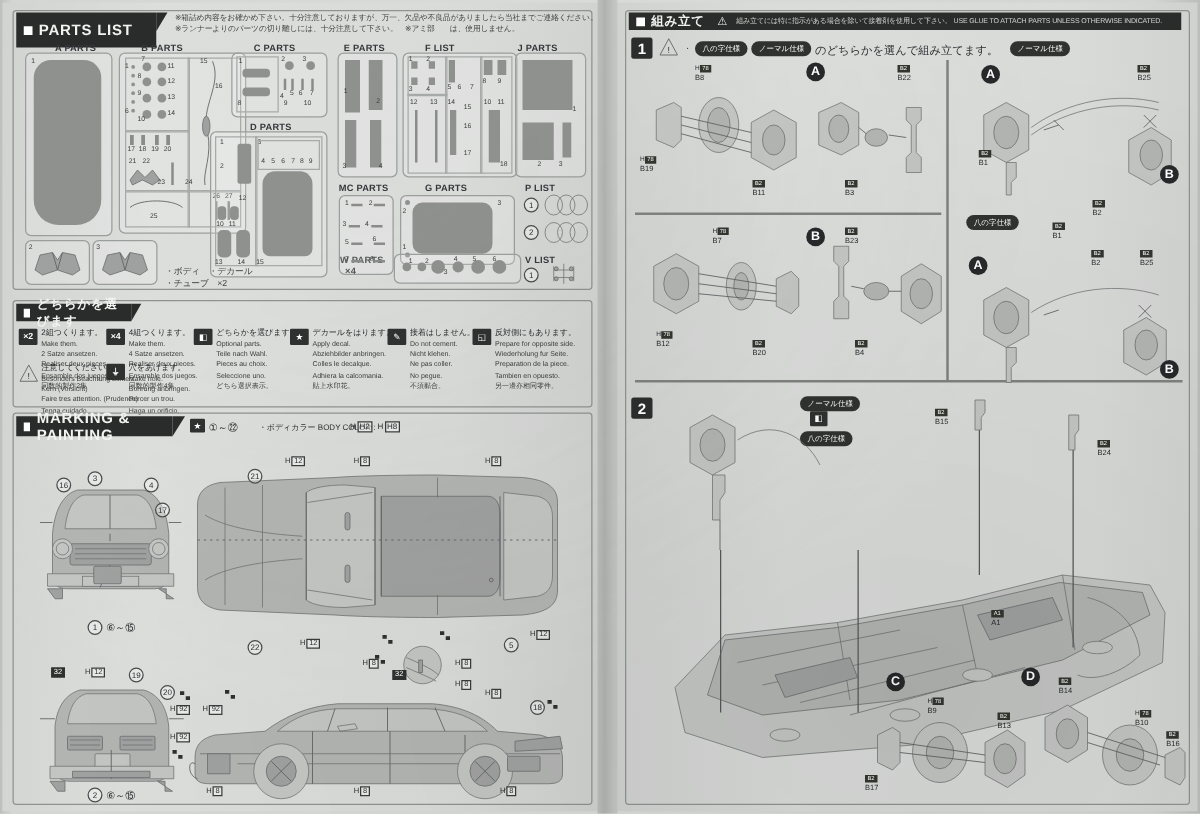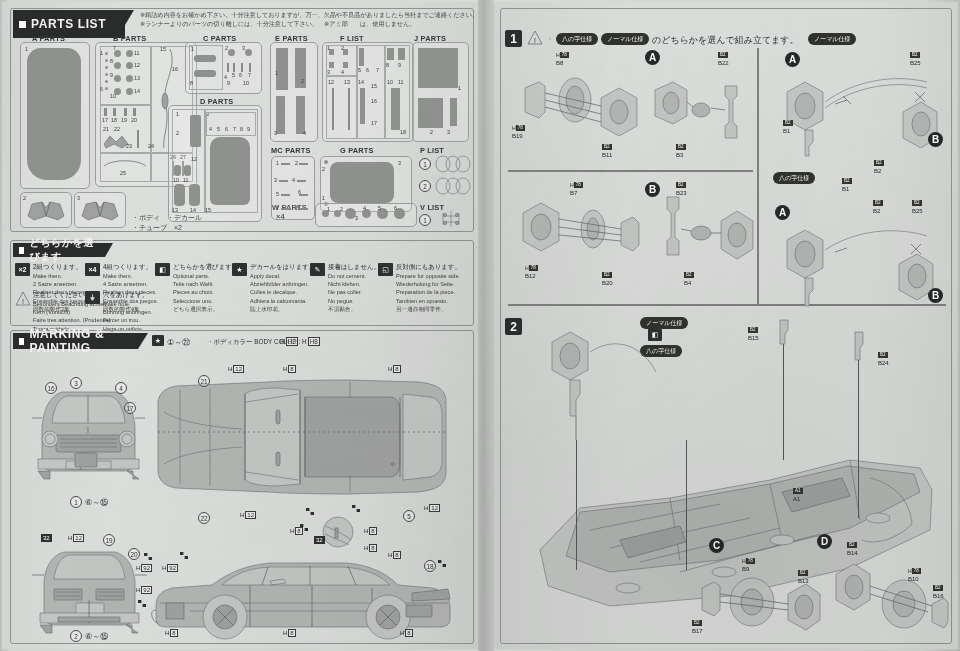--- a/index.html
+++ b/index.html
@@ -108,21 +108,21 @@
   <div class="blackbar" style="left:13px;top:10px;width:112px;height:28px;">
     <span class="sq"></span>
     <span class="bar-title">PARTS LIST</span>
   </div>
   <div style="position:absolute;left:125px;top:10px;width:0;height:0;
        border-top:15px solid #2a2c2b;border-right:9px solid transparent;"></div>
 
   <div class="note" style="left:140px;top:10px;">※箱詰め内容をお確かめ下さい。十分注意しておりますが、万一、欠品や不良品がありましたら当社までご連絡ください。</div>
   <div class="note" style="left:140px;top:19px;">※ランナーよりのパーツの切り離しには、十分注意して下さい。　※アミ部　　は、使用しません。</div>
 
-  <div class="plabel" style="left:32px;top:34px;">A PARTS</div>
+  <div class="plabel" style="left:44px;top:34px;">A PARTS</div>
   <div class="plabel" style="left:113px;top:34px;">B PARTS</div>
   <div class="plabel" style="left:203px;top:34px;">C PARTS</div>
   <div class="plabel" style="left:200px;top:97px;">D PARTS</div>
   <div class="plabel" style="left:275px;top:34px;">E PARTS</div>
   <div class="plabel" style="left:340px;top:34px;">F LIST</div>
   <div class="plabel" style="left:414px;top:34px;">J PARTS</div>
   <div class="plabel" style="left:271px;top:146px;">MC PARTS</div>
   <div class="plabel" style="left:340px;top:146px;">G PARTS</div>
   <div class="plabel" style="left:420px;top:146px;">P LIST</div>
   <div class="plabel" style="left:272px;top:203px;">W PARTS</div>
@@ -576,20 +576,26 @@
       </svg>
   </div>
   <div class="mirror" style="left:438px;top:560px;">
     <svg width="8" height="7">
         <rect x="0" y="0" width="3.4" height="3" fill="#2e3030"></rect>
         <rect x="4.6" y="4" width="3.4" height="3" fill="#2e3030"></rect>
       </svg>
   </div>
 
   <div class="frame" style="left:500px;top:8px;width:450px;height:634px;"></div>
+  <div class="blackbar" style="left:503px;top:10px;width:442px;height:14px;">
+    <span class="sq"></span>
+    <span class="bar-title" style="font-size:10px;">組み立て</span>
+    <span style="margin-left:10px;font-size:9px;">⚠</span>
+    <span style="margin-left:7px;font-size:5.6px;font-weight:normal;opacity:.82;letter-spacing:-.1px;">組み立てには特に指示がある場合を除いて接着剤を使用して下さい。  USE GLUE TO ATTACH PARTS UNLESS OTHERWISE INDICATED.</span>
+  </div>
 
   <div class="stepnum" style="left:505px;top:30px;">1</div>
   <svg style="left:527px;top:30px;" width="16" height="15">
     <path class="ink" d="M8 1 L15 14 L1 14 Z" stroke-width=".9"></path>
     <text x="8" y="12.5" font-size="7" text-anchor="middle" fill="#2b2d2b">!</text>
   </svg>
   <div class="hmark" style="left:547px;top:35px;">・</div>
   <div class="pill" style="left:556px;top:33px;">八の字仕様</div>
   <div class="pill" style="left:601px;top:33px;">ノーマル仕様</div>
   <div class="hmark" style="left:652px;top:34px;font-size:9px;">のどちらかを選んで組み立てます。</div>

